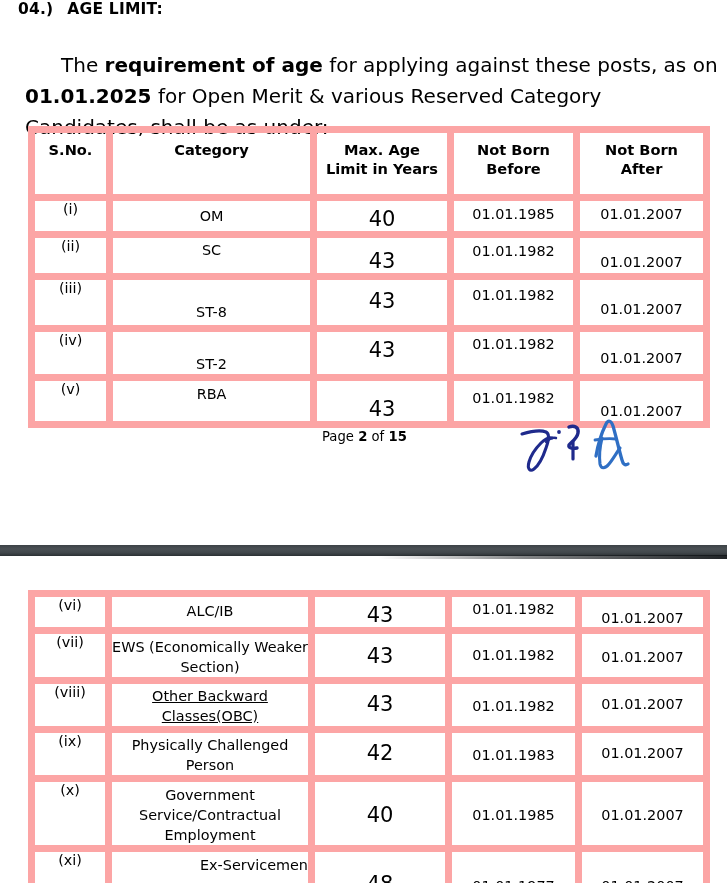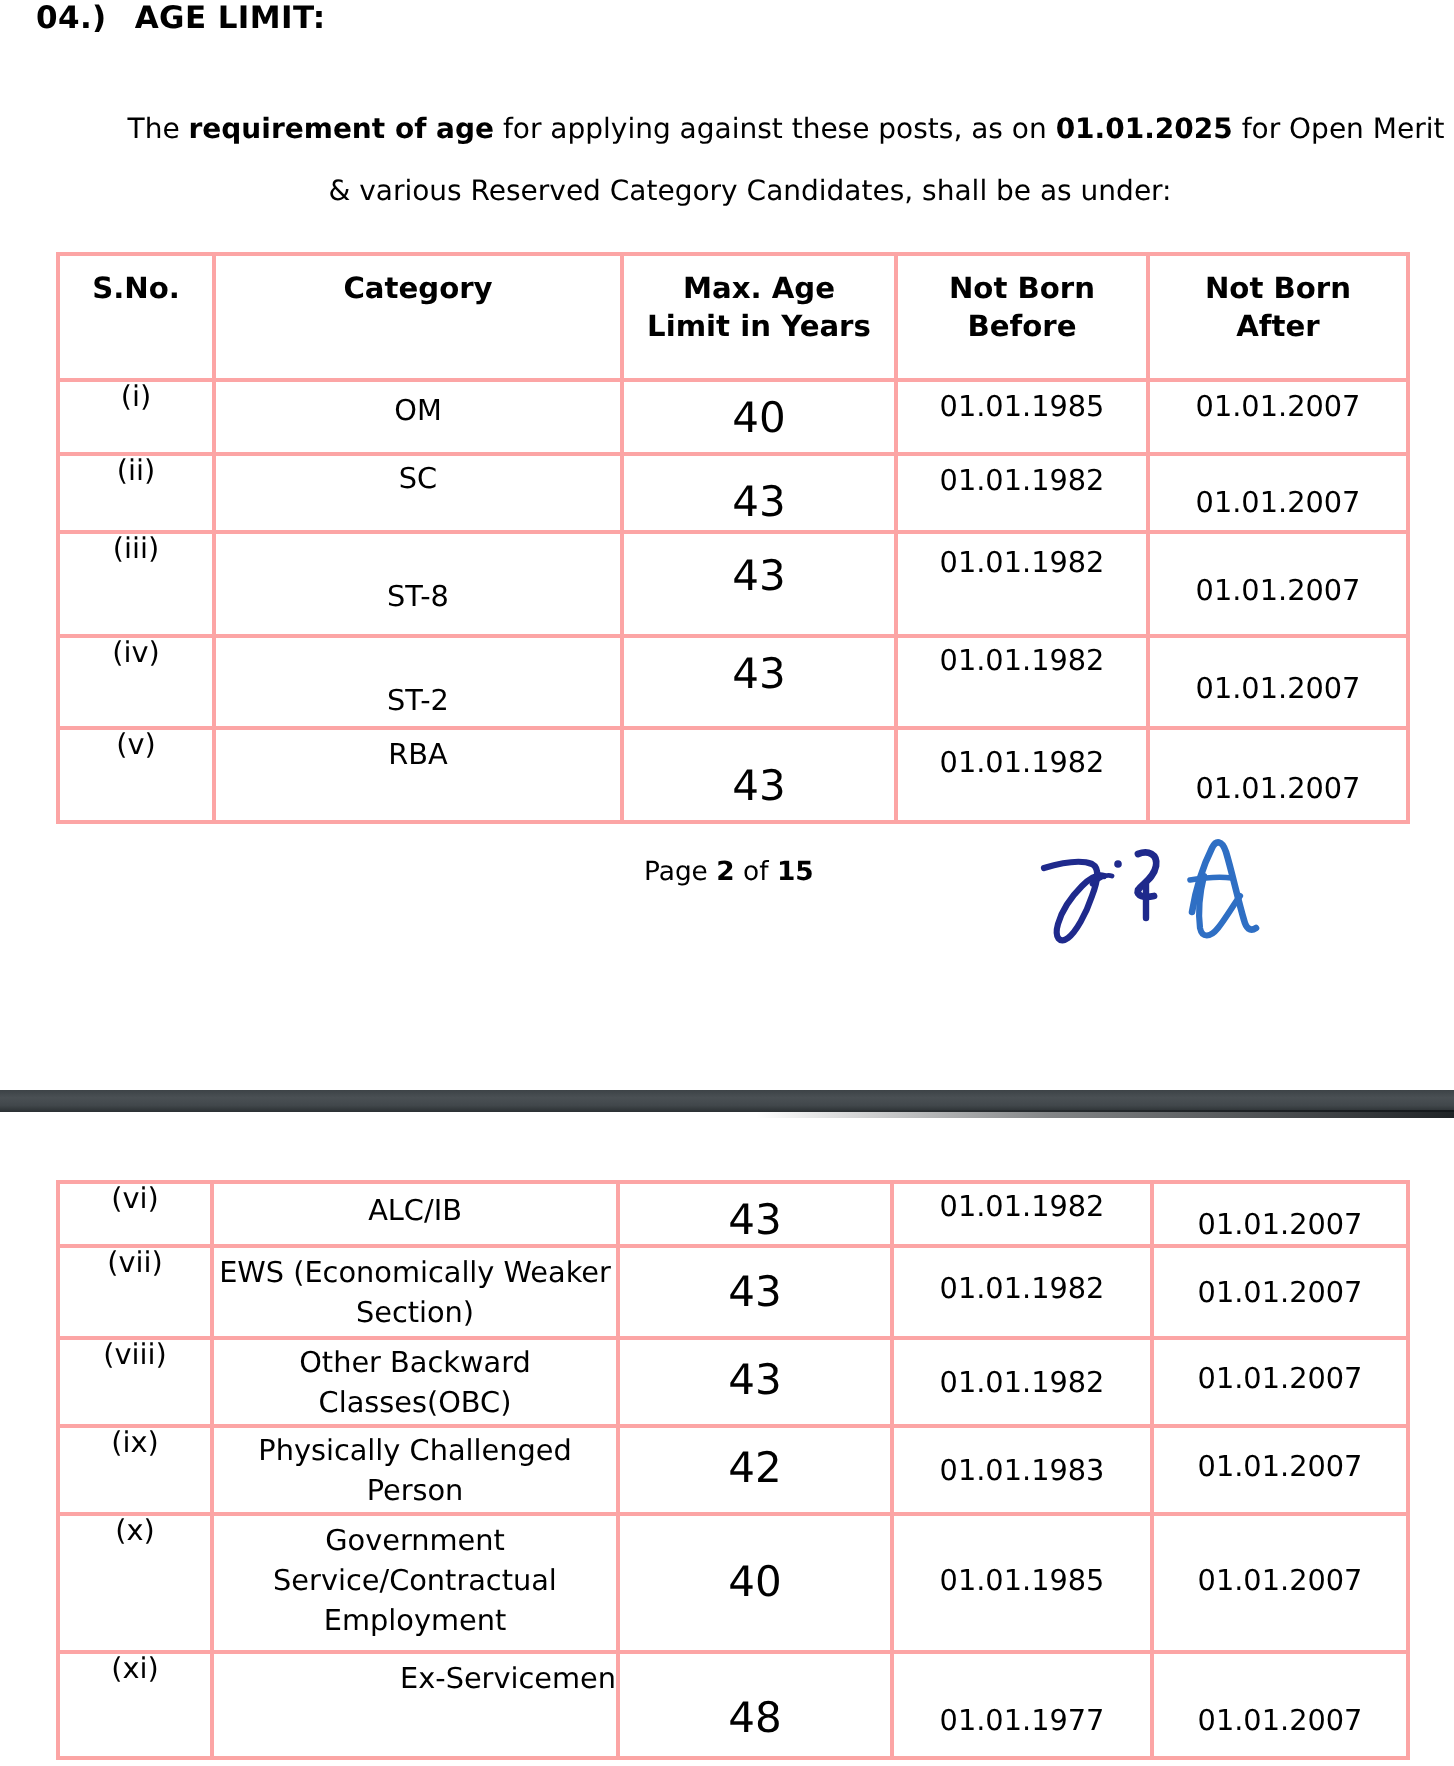--- a/index.html
+++ b/index.html
@@ -30,36 +30,36 @@
   }
   .heading .num { text-decoration: none; margin-right: 14px; }
   .heading .ttl { text-underline-offset: 2px; }
 
   
   .para {
     position: absolute;
     left: 25px;
     top: 50px;
     width: 700px;
-    font-size: 14px;
+    font-size: 20px;
     line-height: 31px;
-    text-align: center;
+    text-align: left;
   }
   .para .ind { display: inline-block; width: 36px; }
   .para b { font-weight: bold; }
 
   
   .doc-table {
     position: absolute;
     border-collapse: collapse;
     table-layout: fixed;
     font-size: 14px;
   }
   .doc-table td, .doc-table th {
-    border: 2px solid #fca5a5;
+    border: 7px solid #fca5a5;
     padding: 0;
     vertical-align: top;
     font-weight: normal;
   }
   .doc-table th {
     font-weight: bold;
     text-align: center;
     line-height: 19px;
     padding-top: 7px;
     font-size: 14.6px;
@@ -250,21 +250,21 @@
     </tr>
     <tr style="height:46px;">
       <td class="c-sno">(vii)</td>
       <td class="c-cat" style="padding-top:3px;">EWS (Economically Weaker Section)</td>
       <td class="c-age" style="padding-top:10px;">43</td>
       <td class="c-before" style="padding-top:13px;">01.01.1982</td>
       <td class="c-after" style="padding-top:15px;">01.01.2007</td>
     </tr>
     <tr style="height:42px;">
       <td class="c-sno">(viii)</td>
-      <td class="c-cat" style="padding-top:2px;">Other Backward Classes(OBC)</td>
+      <td class="c-cat" style="padding-top:2px;text-decoration:underline;">Other Backward Classes(OBC)</td>
       <td class="c-age" style="padding-top:8px;">43</td>
       <td class="c-before" style="padding-top:14px;">01.01.1982</td>
       <td class="c-after" style="padding-top:12px;">01.01.2007</td>
     </tr>
     <tr style="height:43px;">
       <td class="c-sno">(ix)</td>
       <td class="c-cat" style="padding-top:2px;">Physically Challenged Person</td>
       <td class="c-age" style="padding-top:8px;">42</td>
       <td class="c-before" style="padding-top:14px;">01.01.1983</td>
       <td class="c-after" style="padding-top:12px;">01.01.2007</td>

